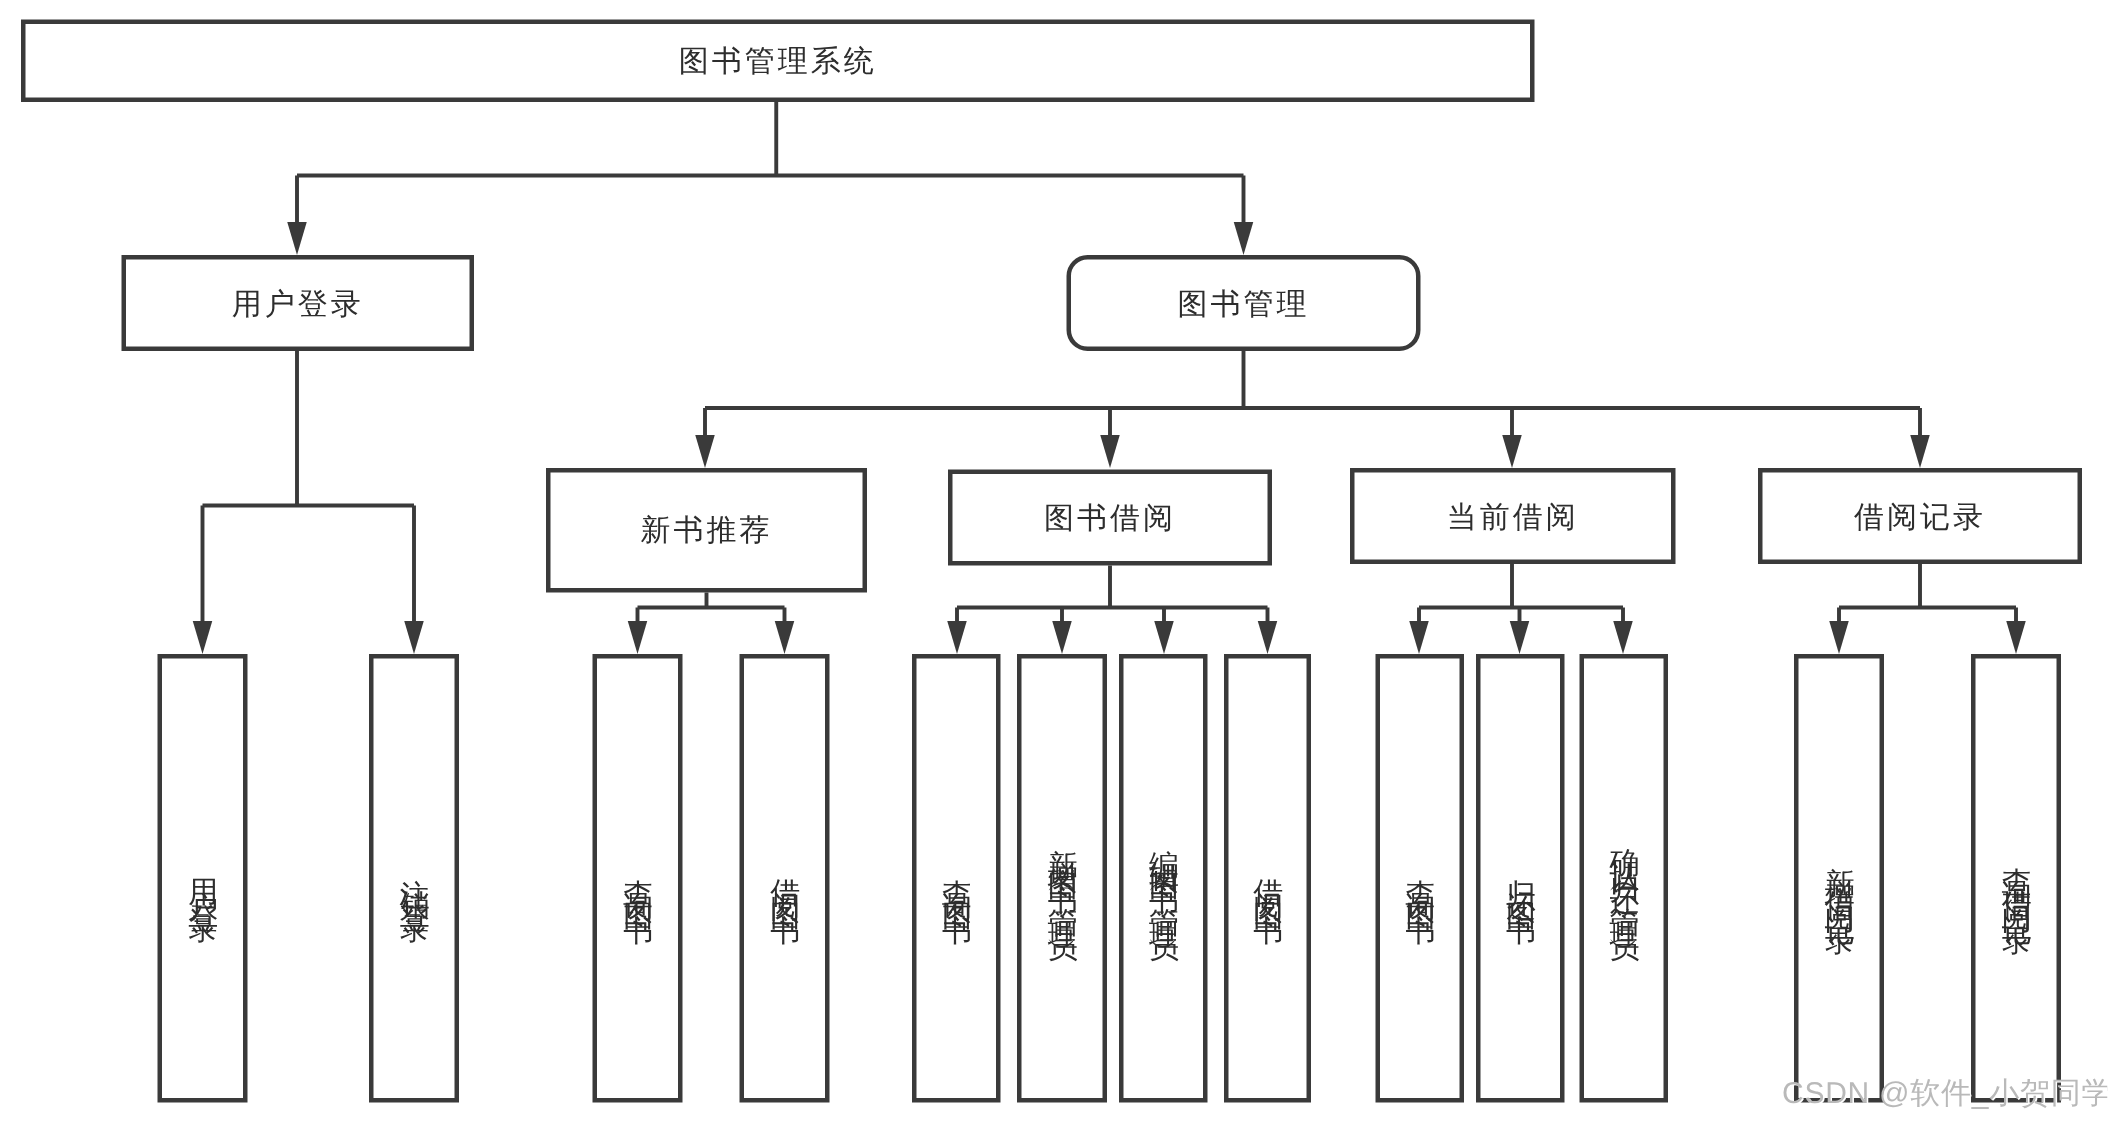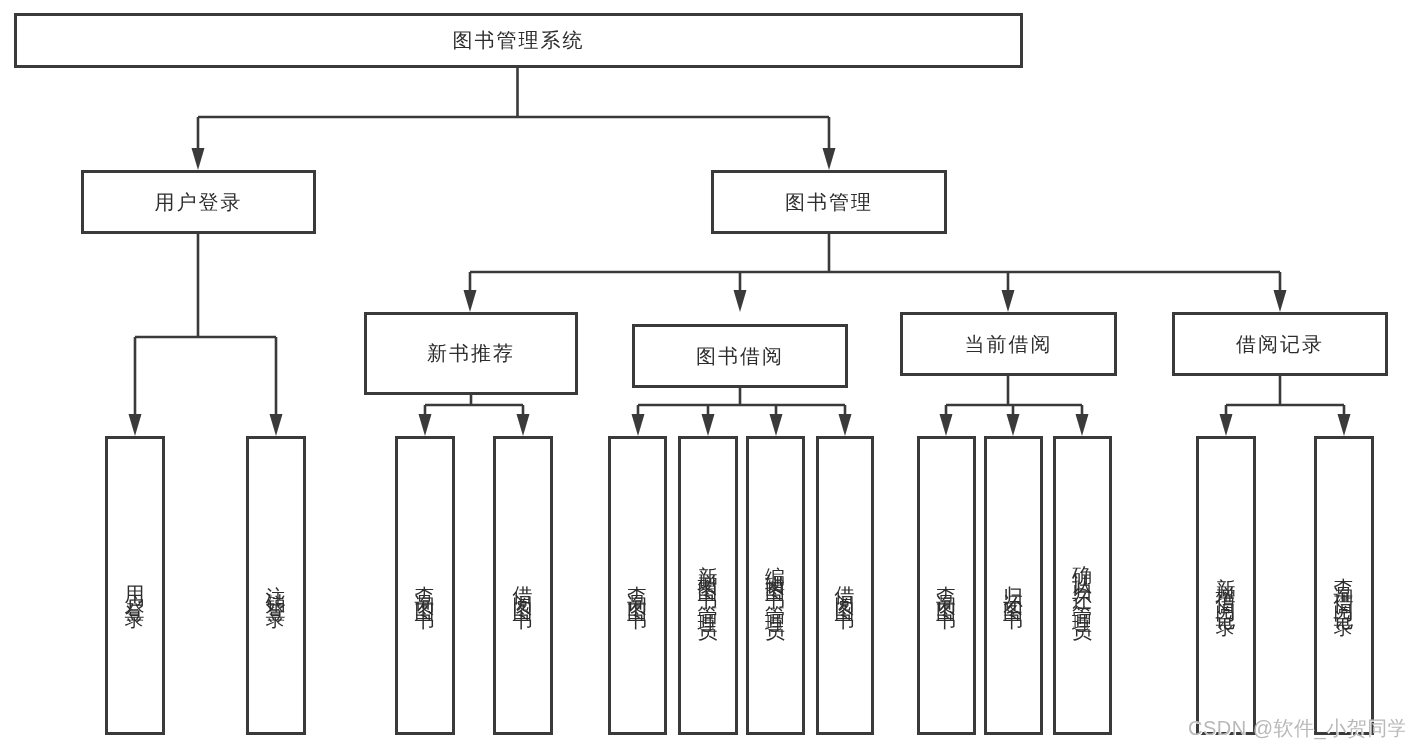--- a/index.html
+++ b/index.html
@@ -74,28 +74,28 @@
     </g>
   </svg>
 
   <div class="node h" style="left:14px;top:13px;width:1009px;height:55px;">
     <span>图书管理系统</span>
   </div>
 
   <div class="node h" style="left:81px;top:170px;width:235px;height:64px;">
     <span>用户登录</span>
   </div>
-  <div class="node h" style="left:711px;top:170px;width:236px;height:64px;">
+  <div class="node h" style="left:711px;top:170px;width:236px;height:64px;border-radius:14px;">
     <span>图书管理</span>
   </div>
 
   <div class="node h" style="left:364px;top:312px;width:214px;height:83px;">
     <span>新书推荐</span>
   </div>
-  <div class="node h" style="left:632px;top:324px;width:216px;height:64px;">
+  <div class="node h" style="left:632px;top:313px;width:216px;height:64px;">
     <span>图书借阅</span>
   </div>
   <div class="node h" style="left:900px;top:312px;width:217px;height:64px;">
     <span>当前借阅</span>
   </div>
   <div class="node h" style="left:1172px;top:312px;width:216px;height:64px;">
     <span>借阅记录</span>
   </div>
 
   <div class="node v" style="left:105px;top:436px;width:60px;height:299px;">

